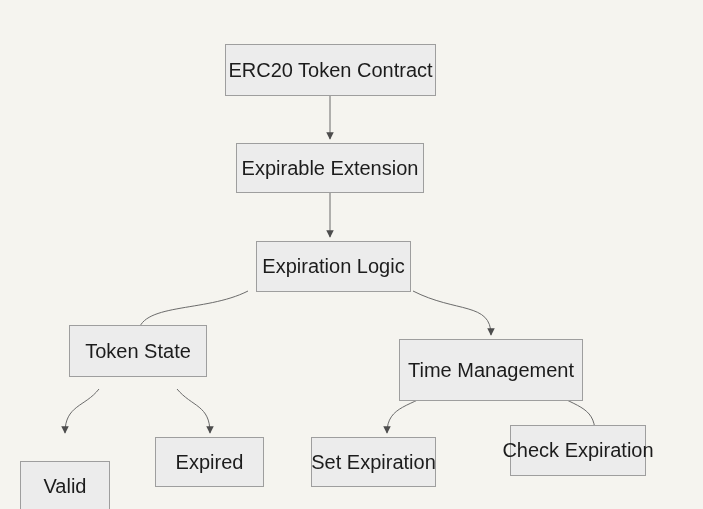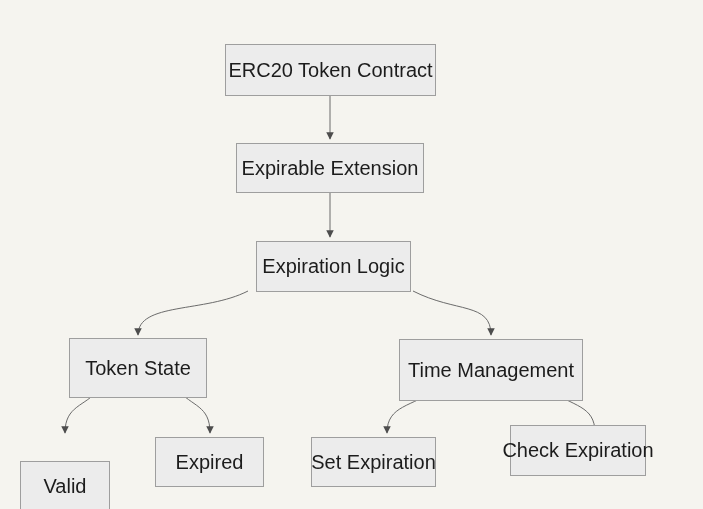--- a/index.html
+++ b/index.html
@@ -40,21 +40,21 @@
     display: flex;
     align-items: center;
     justify-content: center;
     text-align: center;
     white-space: nowrap;
   }
   
   #n-erc20      { left: 225px; top: 44px;  width: 211px; height: 52px; }
   #n-expirable  { left: 236px; top: 143px; width: 188px; height: 50px; }
   #n-logic      { left: 248px; top: 241px; width: 155px; height: 51px; margin-left: 8px; }
-  #n-tokenstate { left: 69px;  top: 338px; width: 138px; height: 60px; justify-content: center; }
+  #n-tokenstate { left: 69px;  top: 325px; width: 138px; height: 52px; justify-content: center; }
   #n-timemgmt   { left: 399px; top: 339px; width: 184px; height: 62px; }
   #n-valid      { left: 20px;  top: 461px; width: 90px;  height: 50px; }
   #n-expired    { left: 155px; top: 437px; width: 109px; height: 50px; align-items: center; }
   #n-setexp     { left: 311px; top: 437px; width: 125px; height: 50px; }
   #n-checkexp   { left: 510px; top: 425px; width: 136px; height: 51px; }
 </style>
 </head>
 <body>
 
 <div class="canvas">

